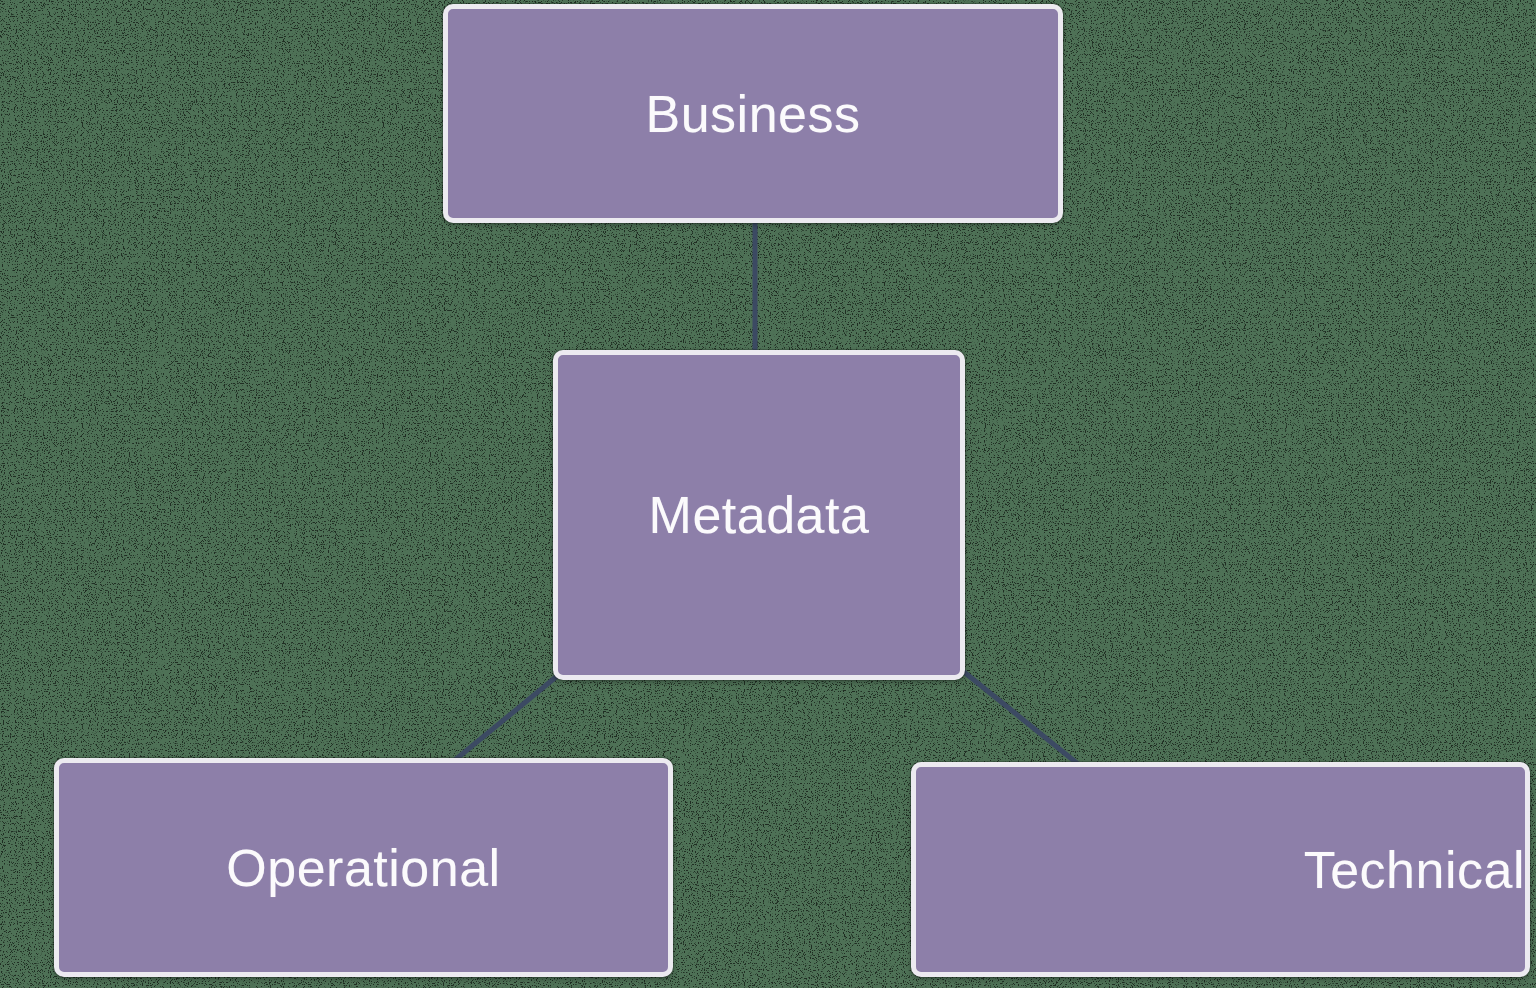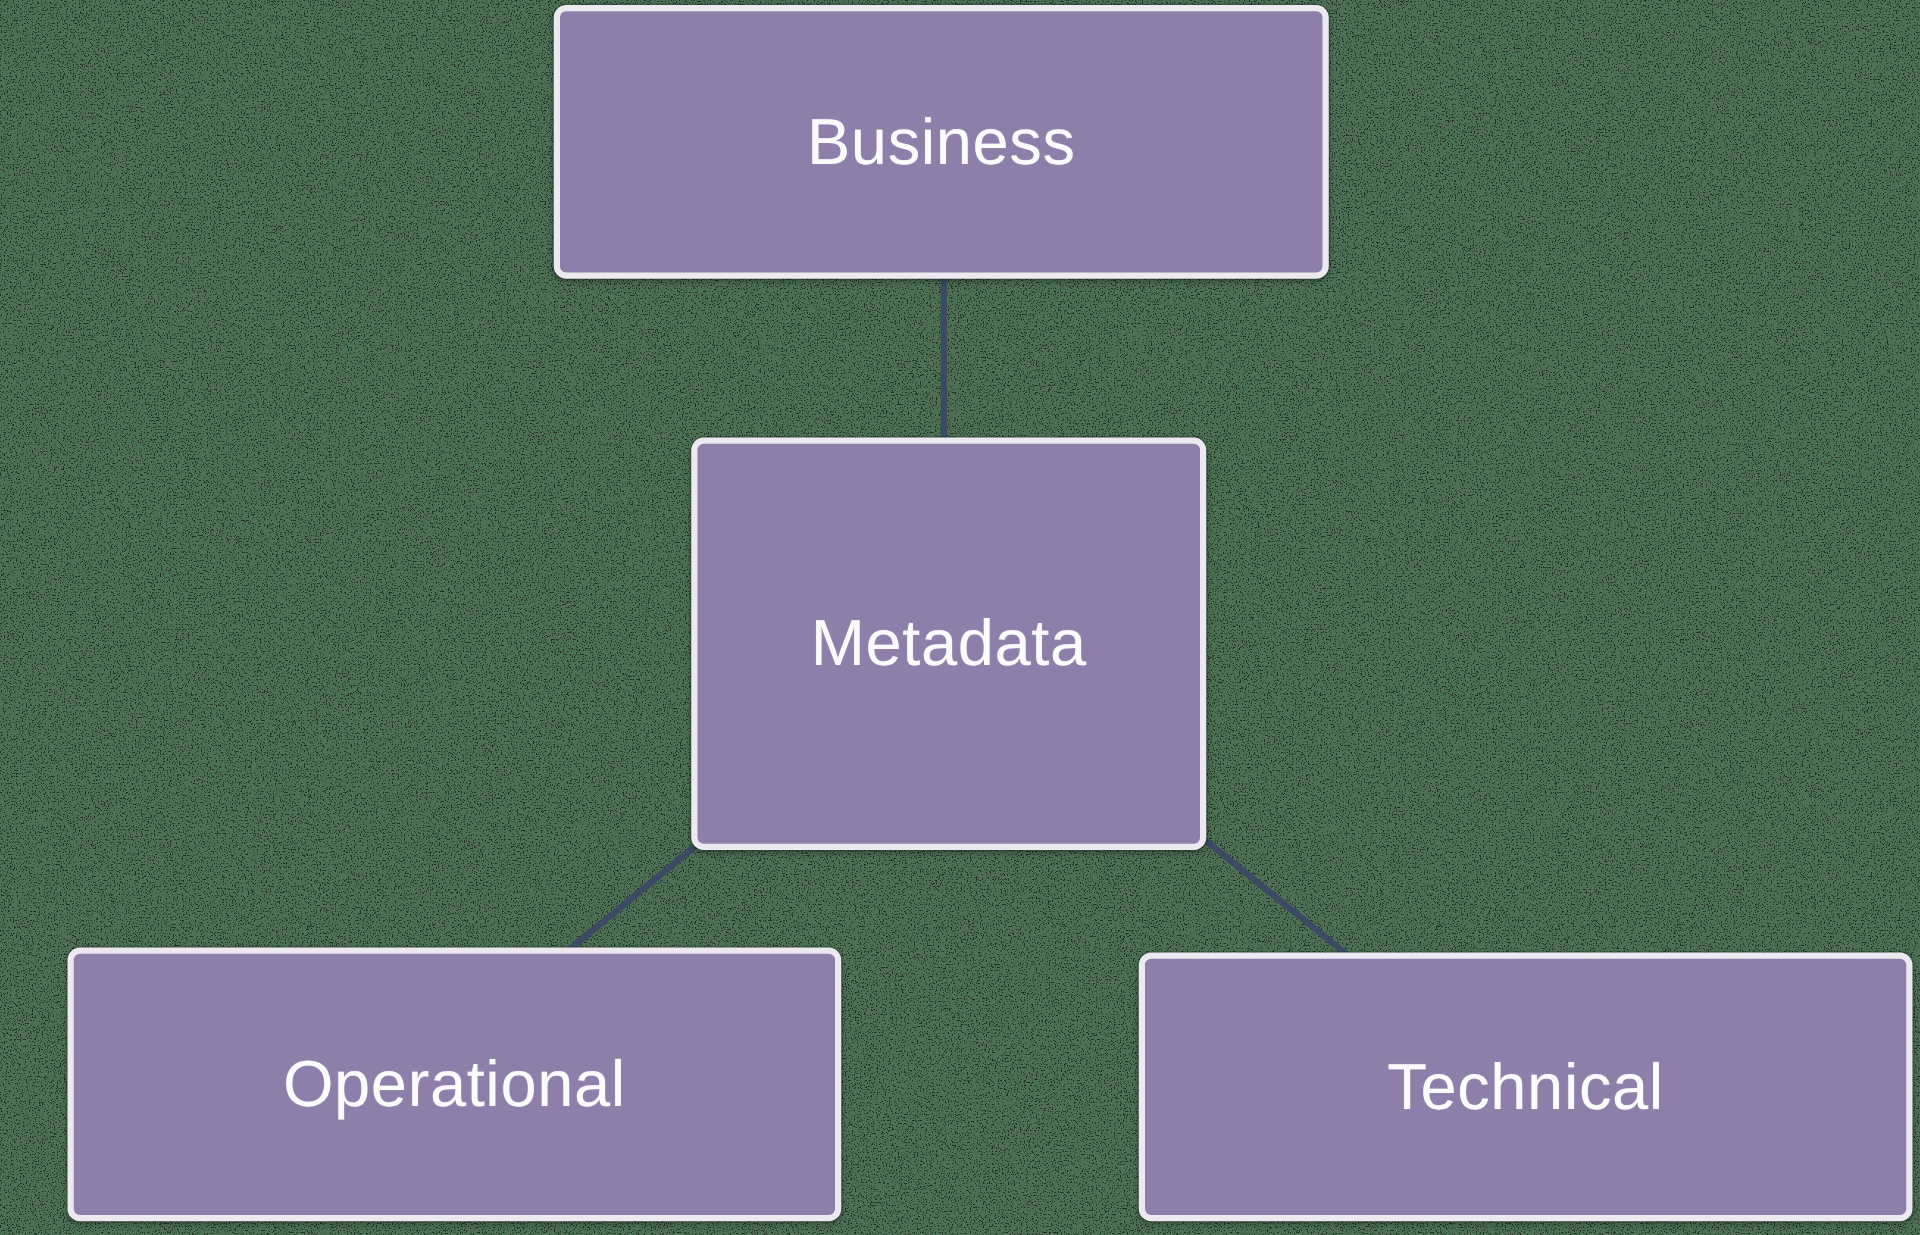--- a/index.html
+++ b/index.html
@@ -46,21 +46,21 @@
     color: #fbfafc;
     font-size: 52px;
     font-weight: 300;
     letter-spacing: 0.5px;
     white-space: nowrap;
     text-shadow: 0 0 1px rgba(255,255,255,0.35);
   }
   .node-business    { left: 443px; top: 4px;   width: 620px; height: 219px; }
   .node-metadata    { left: 553px; top: 350px; width: 412px; height: 330px; }
   .node-operational { left: 6px;   top: 758px; width: 619px; height: 219px; margin-left: 48px; }
-  .node-technical   { left: 911px; top: 762px; width: 619px; height: 215px; }
+  .node-technical   { left: 911px; top: 762px; width: 619px; height: 215px; justify-content: flex-end; }
 </style>
 </head>
 <body>
 
 <div class="canvas">
 
   <svg class="noise-layer" width="1536" height="988" aria-hidden="true">
     <filter id="speckle" x="0" y="0" width="100%" height="100%">
       <feTurbulence type="fractalNoise" baseFrequency="0.85" numOctaves="2" seed="7" stitchTiles="stitch"></feTurbulence>
       <feColorMatrix type="matrix" values="0 0 0 0 0

